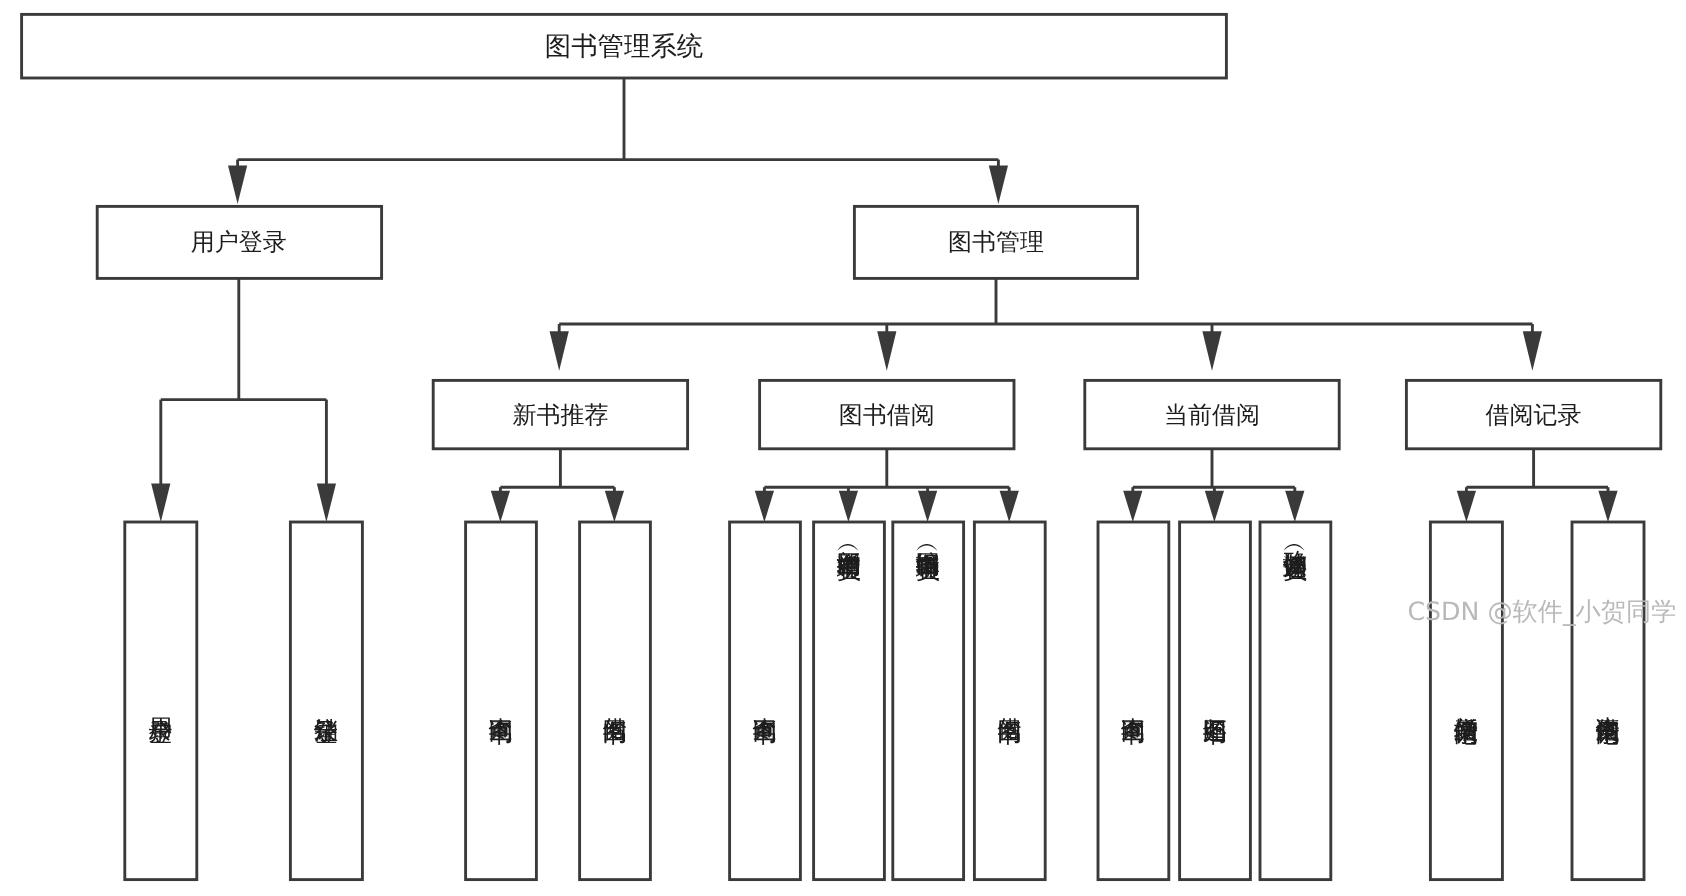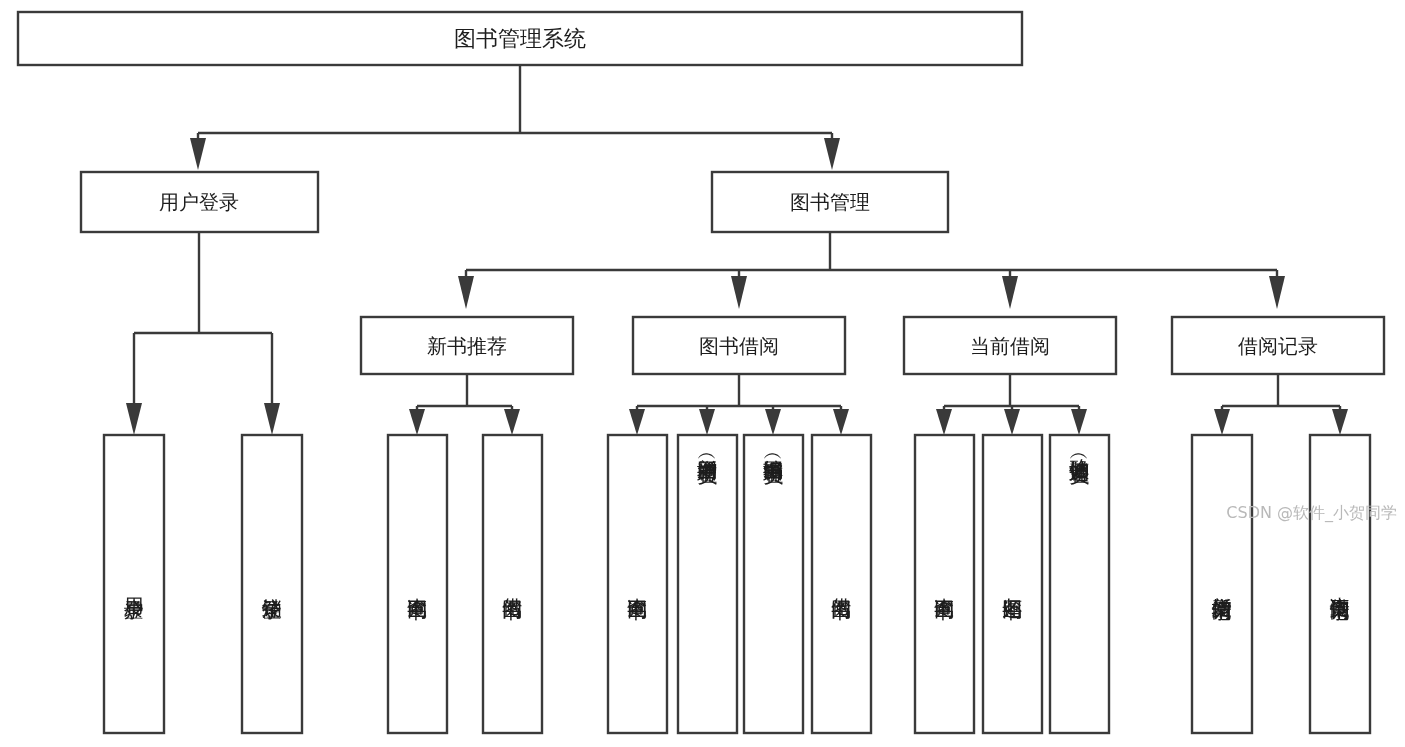--- a/index.html
+++ b/index.html
@@ -67,21 +67,21 @@
     line-height: 1.12;
     color: #1d1d1d;
     letter-spacing: 1px;
     white-space: nowrap;
   }
   .watermark {
     position: absolute;
     right: 8px;
     bottom: 4px;
     font-family: "DejaVu Sans", "Liberation Sans", sans-serif;
-    font-size: 16px;
+    font-size: 21px;
     color: #b9b9b9;
     white-space: nowrap;
     pointer-events: none;
   }
 </style>
 </head>
 <body>
 
 <div id="diagram-root">
 

